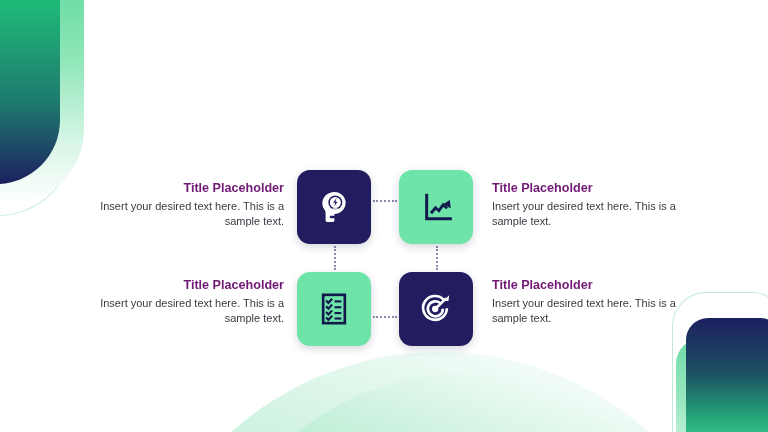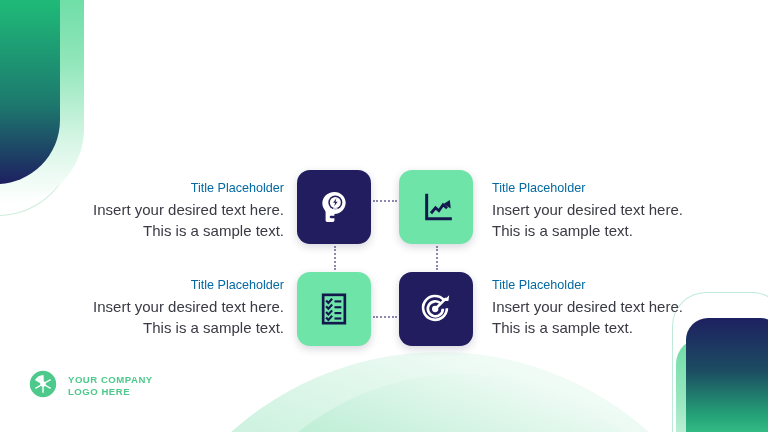--- a/index.html
+++ b/index.html
@@ -154,27 +154,27 @@
   }
   .conn.top  { left:76px;  top:30px;   width:24px; }
   .conn.bot  { left:76px;  top:146px;  width:24px; }
   .conn.left { left:37px;  top:76px;   height:24px; }
   .conn.right{ left:139px; top:76px;   height:24px; }
 
   
   .txt { position:absolute; width:196px; z-index:6; }
   .txt .t {
     font-size:12.6px;
-    font-weight:normal;
-    color:#0369a1;
+    font-weight:bold;
+    color:#701a75;
     margin-bottom:4px;
   }
   .txt .d {
-    font-size:15px;
-    line-height:21px;
+    font-size:11px;
+    line-height:15px;
     color:#3a3a44;
   }
   .txt.left  { text-align:right; left:88px; }
   .txt.right { text-align:left;  left:492px; }
   .txt.r1 { top:181px; }
   .txt.r2 { top:278px; }
 
   
   .logo {
     position:absolute;
@@ -283,32 +283,14 @@
           <path fill="none" stroke="#ffffff" stroke-width="3.2" d="M33.4 13.1A14.3 14.3 0 1 0 37.1 23"></path>
           <path fill="none" stroke="#ffffff" stroke-width="3.2" d="M29.8 17.6a9 9 0 1 0 2.4 6"></path>
           <circle cx="23" cy="24" r="3.8" fill="#ffffff"></circle>
           <path fill="none" stroke="#ffffff" stroke-width="3.2" stroke-linecap="round" d="M23 24L35.4 11.8"></path>
           <path fill="#ffffff" d="M39.8 7.4l-.9 7.1-6.2-.1z"></path>
         </svg>
       </span>
     </div>
   </div>
 
-  <div class="logo">
-    <span>
-      <svg width="32" height="32" viewBox="0 0 48 48">
-        <circle cx="24" cy="24" r="21" fill="#4ec98c"></circle>
-        <g fill="#ffffff">
-          <path d="M24 24L12.6 17.4A13.2 13.2 0 0 1 24 10.8z" opacity=".95"></path>
-          <path d="M24 24V10.8a13.2 13.2 0 0 1 11.4 6.6z" opacity="0"></path>
-        </g>
-        <g stroke="#ffffff" stroke-width="2.1" fill="none">
-          <path d="M24 24l11.4-6.6M24 24l-11.4-6.6M24 24v13.2M24 24l11.4 6.6M24 24l-11.4 6.6M24 24V10.8"></path>
-        </g>
-        <circle cx="24" cy="24" r="4.2" fill="#ffffff"></circle>
-        <circle cx="24" cy="24" r="21" fill="none" stroke="#ffffff" stroke-width="2.4"></circle>
-      </svg>
-    </span>
-    <div class="logo-text">YOUR COMPANY
-LOGO HERE</div>
-  </div>
 
 </div>
 
 </body></html>

